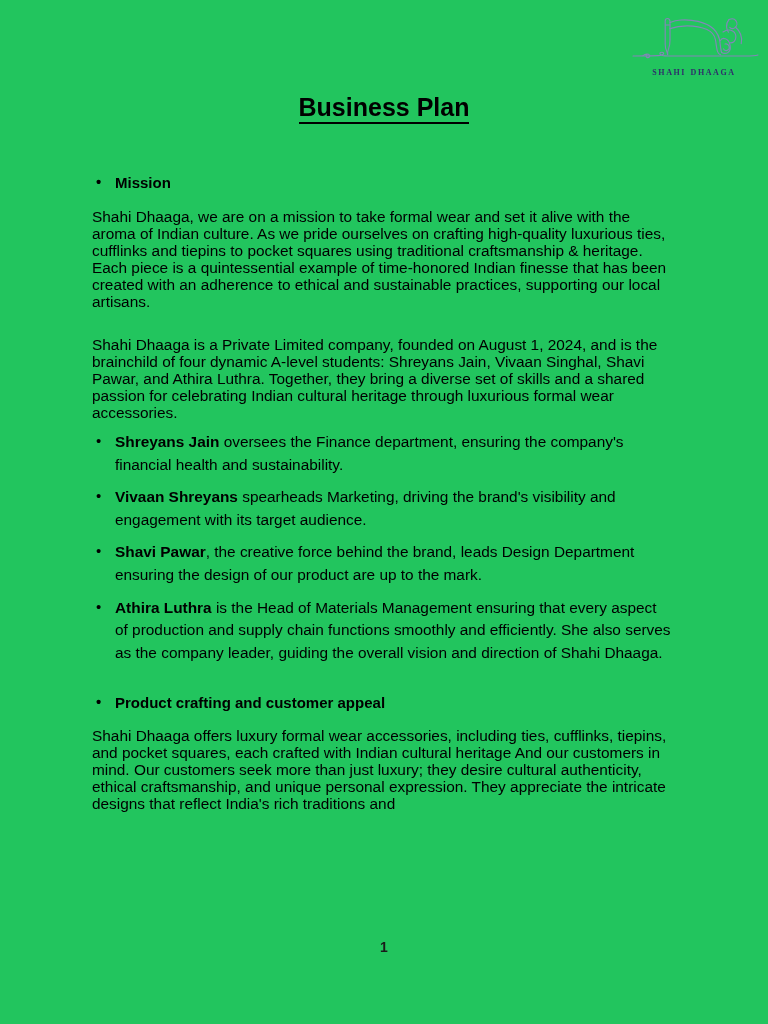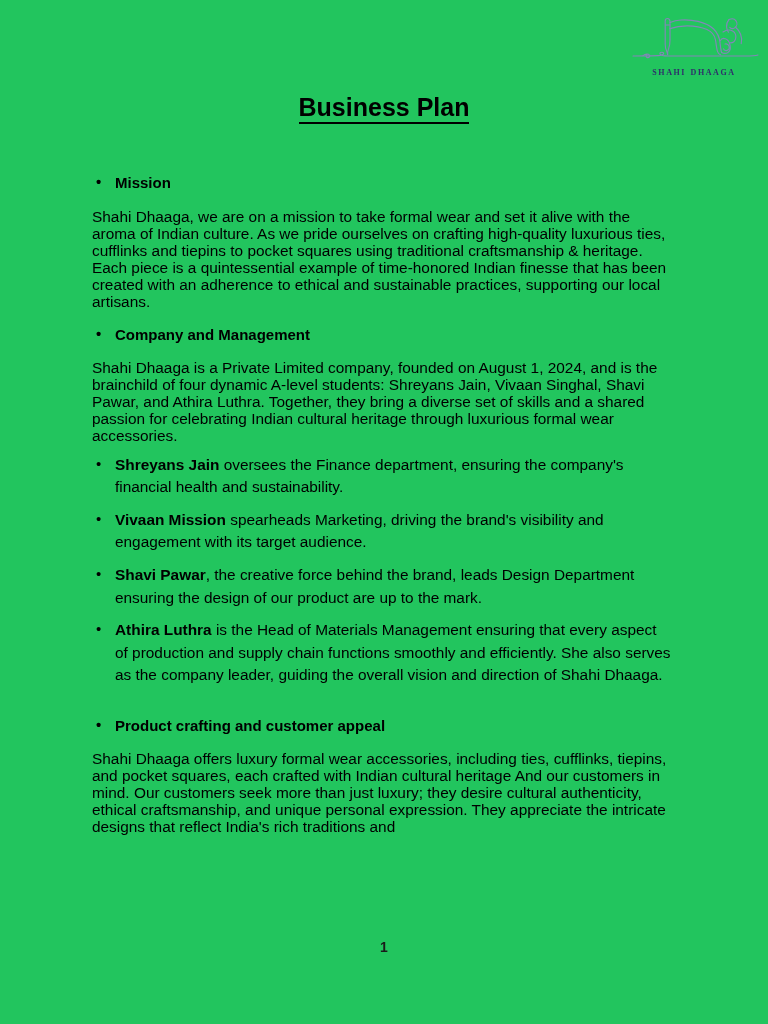--- a/index.html
+++ b/index.html
@@ -176,32 +176,29 @@
 
       <div class="sp-16"></div>
       <ul class="bul">
         <li class="bullet heading-bullet">Mission</li>
       </ul>
 
       <div class="sp-14"></div>
       <p class="para">Shahi Dhaaga, we are on a mission to take formal wear and set it alive with the aroma of Indian culture. As we pride ourselves on crafting high-quality luxurious ties, cufflinks and tiepins to pocket squares using traditional craftsmanship &amp; heritage. Each piece is a quintessential example of time-honored Indian finesse that has been created with an adherence to ethical and sustainable practices, supporting our local artisans.</p>
 
       <div class="sp-14"></div>
-      <ul class="bul">
-        <li class="bullet heading-bullet">Company and Management</li>
-      </ul>
 
       <div class="sp-12"></div>
       <p class="para">Shahi Dhaaga is a Private Limited company, founded on August 1, 2024, and is the brainchild of four dynamic A-level students: Shreyans Jain, Vivaan Singhal, Shavi Pawar, and Athira Luthra. Together, they bring a diverse set of skills and a shared passion for celebrating Indian cultural heritage through luxurious formal wear accessories.</p>
 
       <div class="sp-10"></div>
       <ul class="bul">
         <li class="bullet"><b>Shreyans Jain</b><span> oversees the Finance department, ensuring the company's financial health and sustainability.</span></li>
         <li style="height:10px;list-style:none"></li>
-        <li class="bullet"><b>Vivaan Mission</b><span> spearheads Marketing, driving the brand's visibility and engagement with its target audience.</span></li>
+        <li class="bullet"><b>Vivaan Shreyans</b><span> spearheads Marketing, driving the brand's visibility and engagement with its target audience.</span></li>
         <li style="height:10px;list-style:none"></li>
         <li class="bullet"><b>Shavi Pawar</b><span>, the creative force behind the brand, leads Design Department ensuring the design of our product are up to the mark.</span></li>
         <li style="height:10px;list-style:none"></li>
         <li class="bullet"><b>Athira Luthra</b><span> is the Head of Materials Management  ensuring that every aspect of production and supply chain functions smoothly and efficiently. She also  serves as the company leader, guiding the overall vision and direction of Shahi Dhaaga.</span></li>
       </ul>
 
       <div class="sp-28"></div>
       <ul class="bul">
         <li class="bullet heading-bullet">Product crafting and customer appeal</li>
       </ul>

